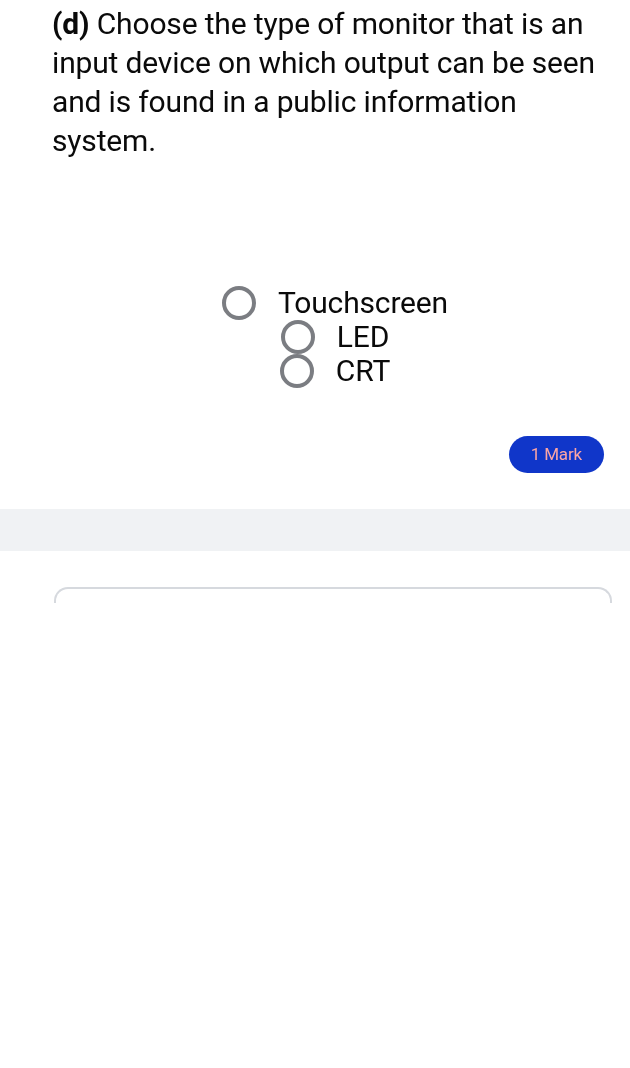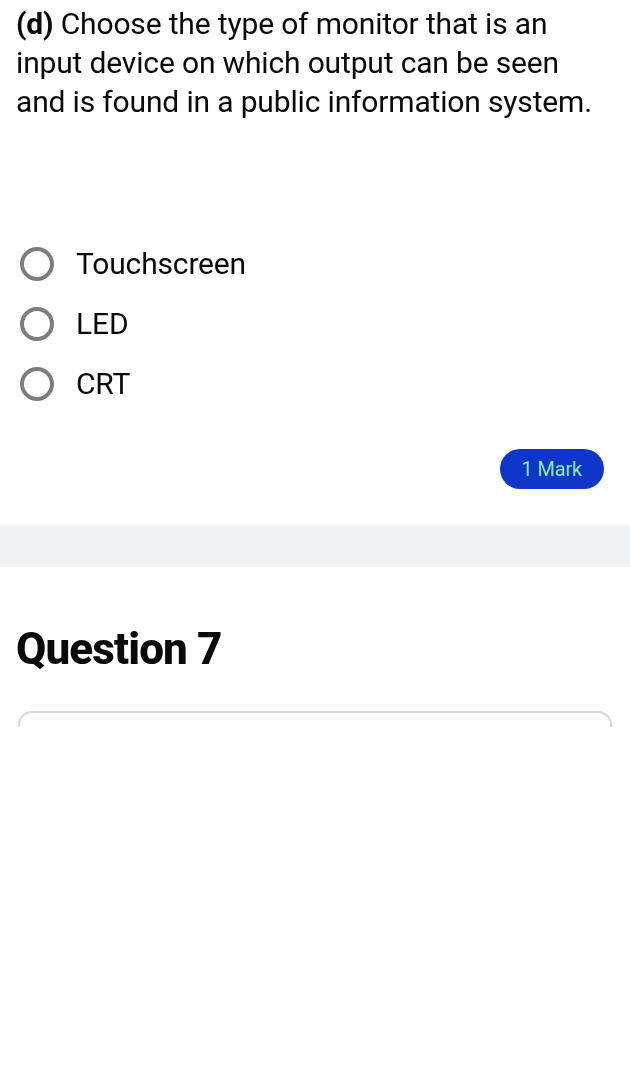--- a/index.html
+++ b/index.html
@@ -6,34 +6,35 @@
   html, body {
     width: 630px;
     font-family: -apple-system, BlinkMacSystemFont, "Segoe UI", Roboto, Helvetica, Arial, sans-serif;
     background: #ffffff;
     color: #0a0a0a;
     letter-spacing: -0.01em;
   }
   .section {
     background: #ffffff;
     padding: 0 16px;
+    margin-left: 36px;
   }
   .question-stem {
     font-size: 30px;
     line-height: 1.3;
     font-weight: 400;
     padding-top: 4px;
   }
   .question-stem .part-label { font-weight: 700; }
   .option-list {
     margin-top: 126px;
     display: flex;
     flex-direction: column;
-    gap: 26px;
     padding-left: 4px;
+    align-items: center;
   }
   .option {
     display: flex;
     align-items: center;
     gap: 22px;
     cursor: pointer;
   }
   .radio-outer {
     width: 34px;
     height: 34px;
@@ -48,22 +49,22 @@
   }
   .mark-row {
     margin-top: 48px;
     display: flex;
     justify-content: flex-end;
     padding-right: 10px;
     padding-bottom: 36px;
   }
   .mark-badge {
     background: #1036c9;
-    color: #86efac;
-    font-size: 20px;
+    color: #fca5a5;
+    font-size: 17px;
     font-weight: 400;
     padding: 10px 22px;
     border-radius: 999px;
     line-height: 1;
   }
   .divider-band {
     height: 42px;
     background: #f0f2f4;
     width: 630px;
   }
@@ -119,17 +120,16 @@
   </div>
 
   <div class="mark-row">
     <span class="mark-badge">1 Mark</span>
   </div>
 </div>
 
 <div class="divider-band"></div>
 
 <div class="section">
-  <h2 class="q-heading">Question 7</h2>
   <div class="answer-box-wrap">
     <div class="answer-box"></div>
   </div>
 </div>
 
 </body></html>

